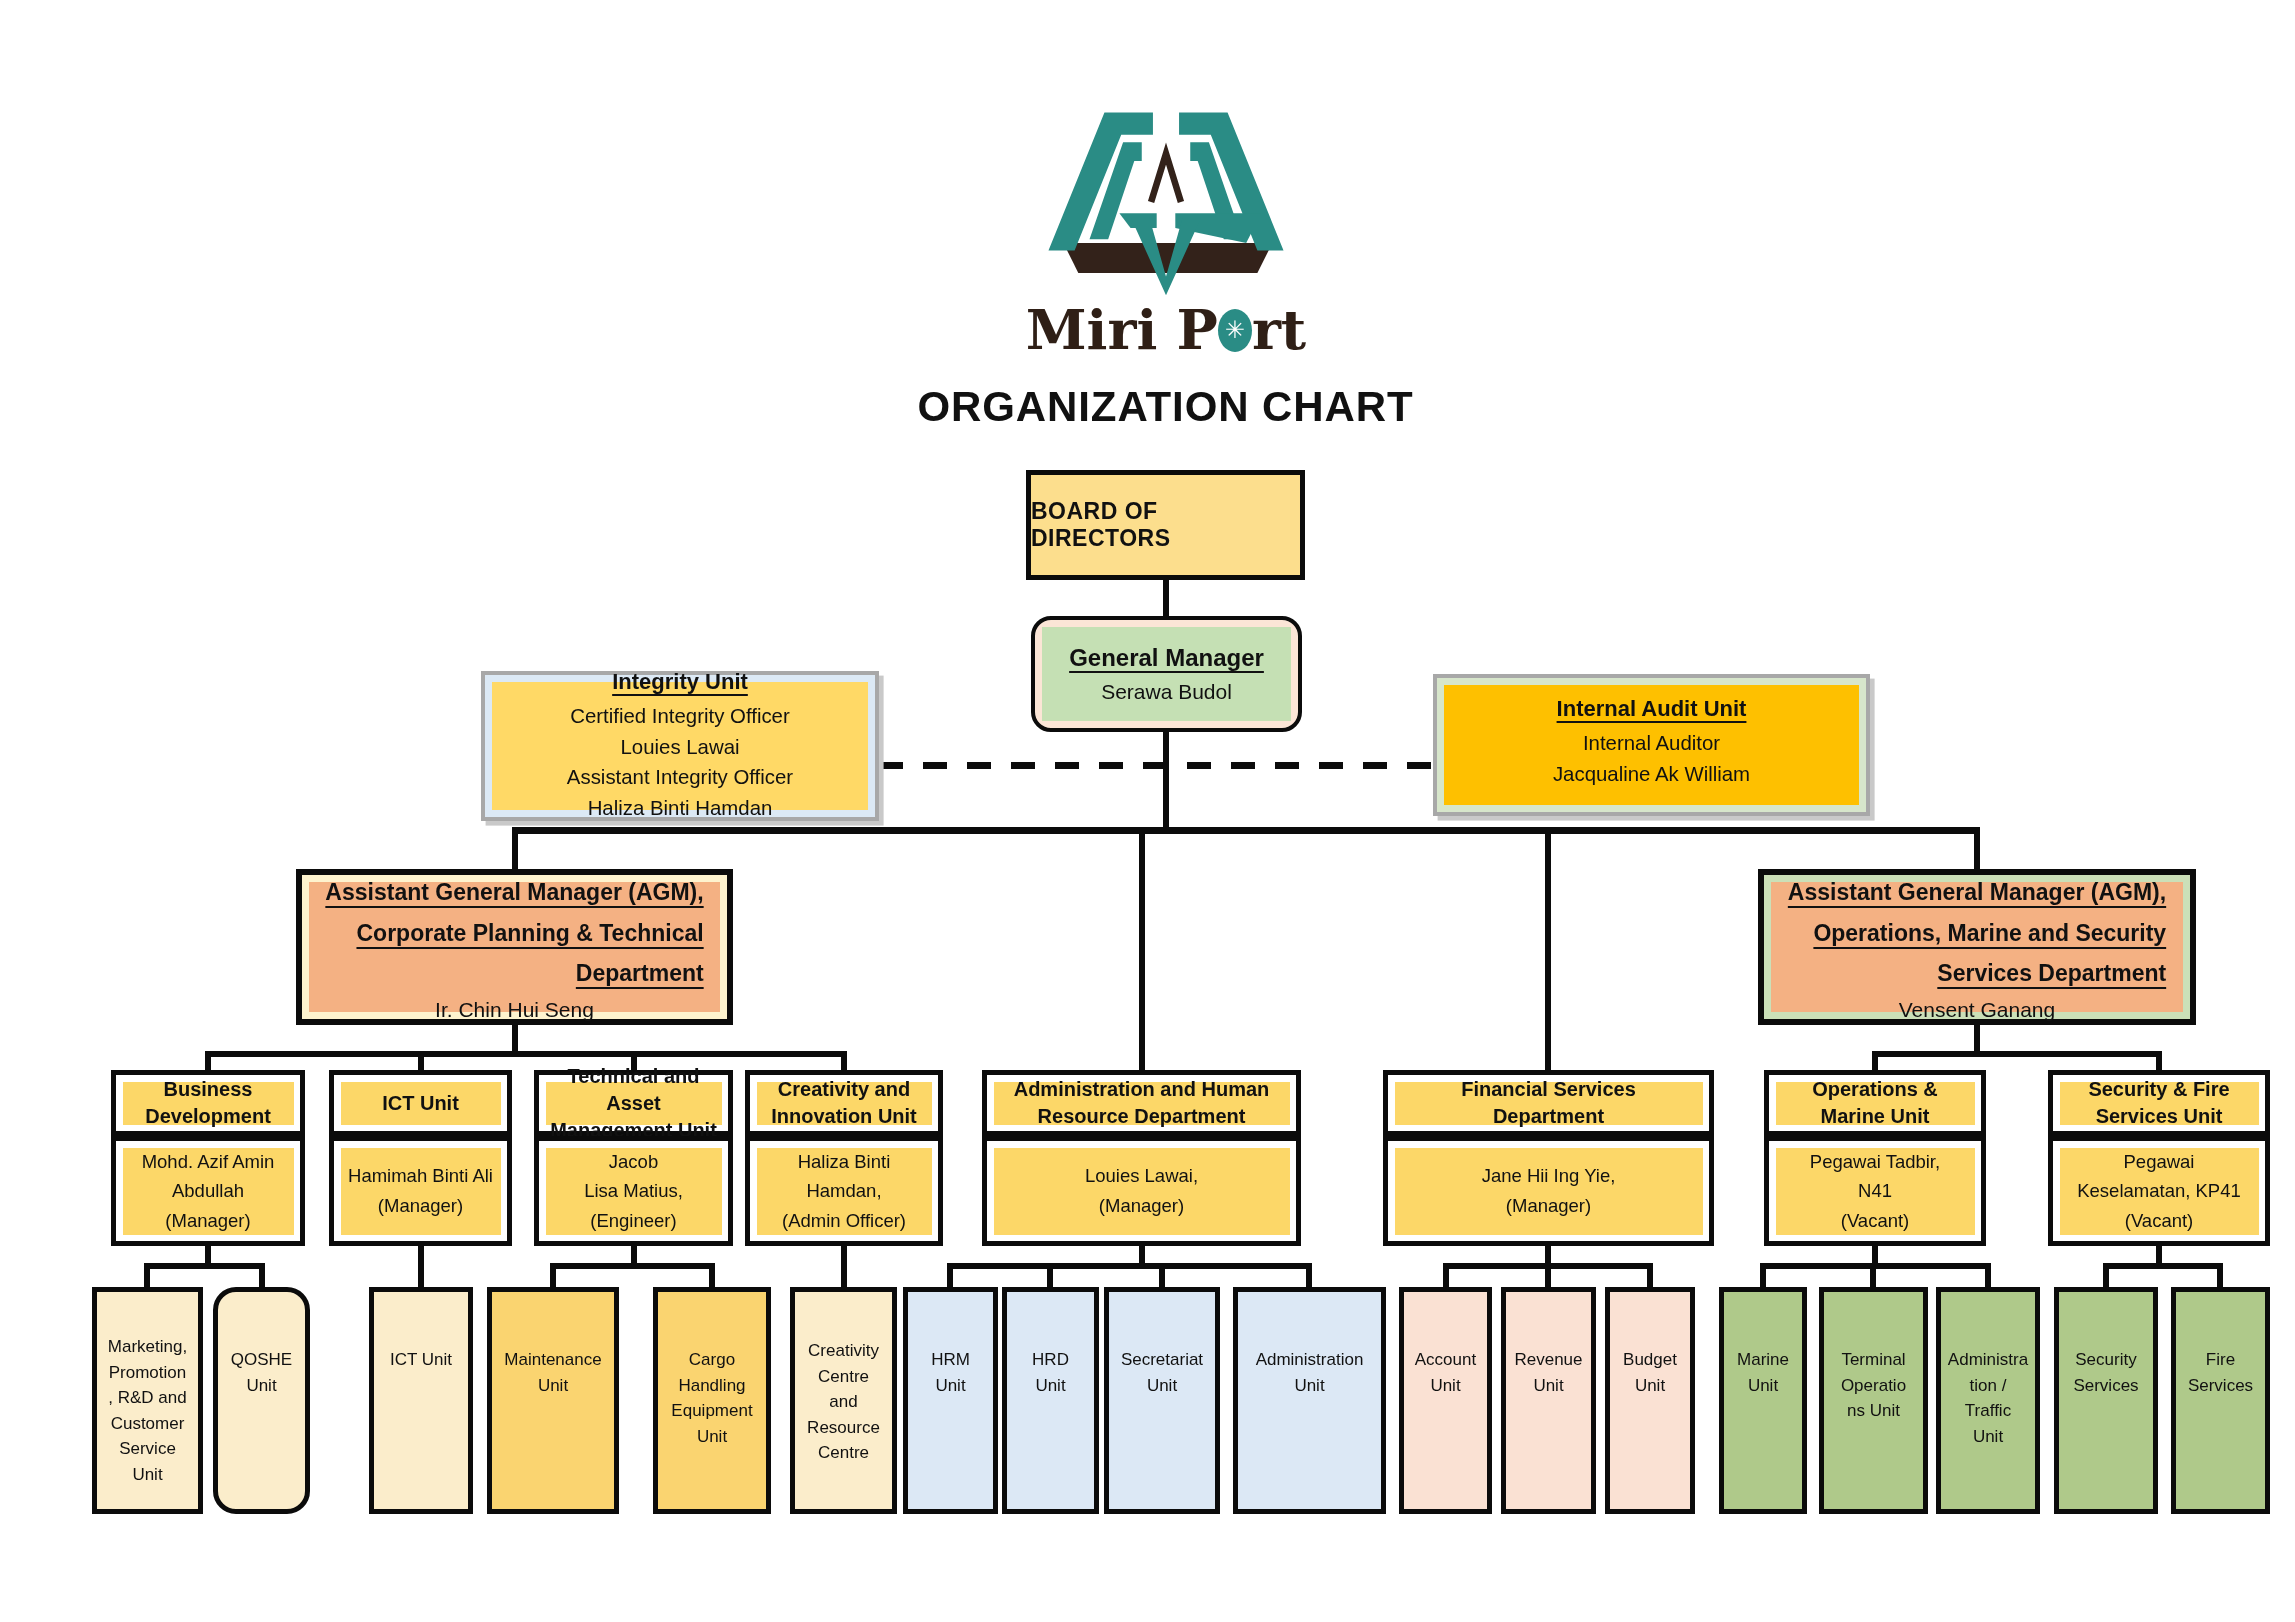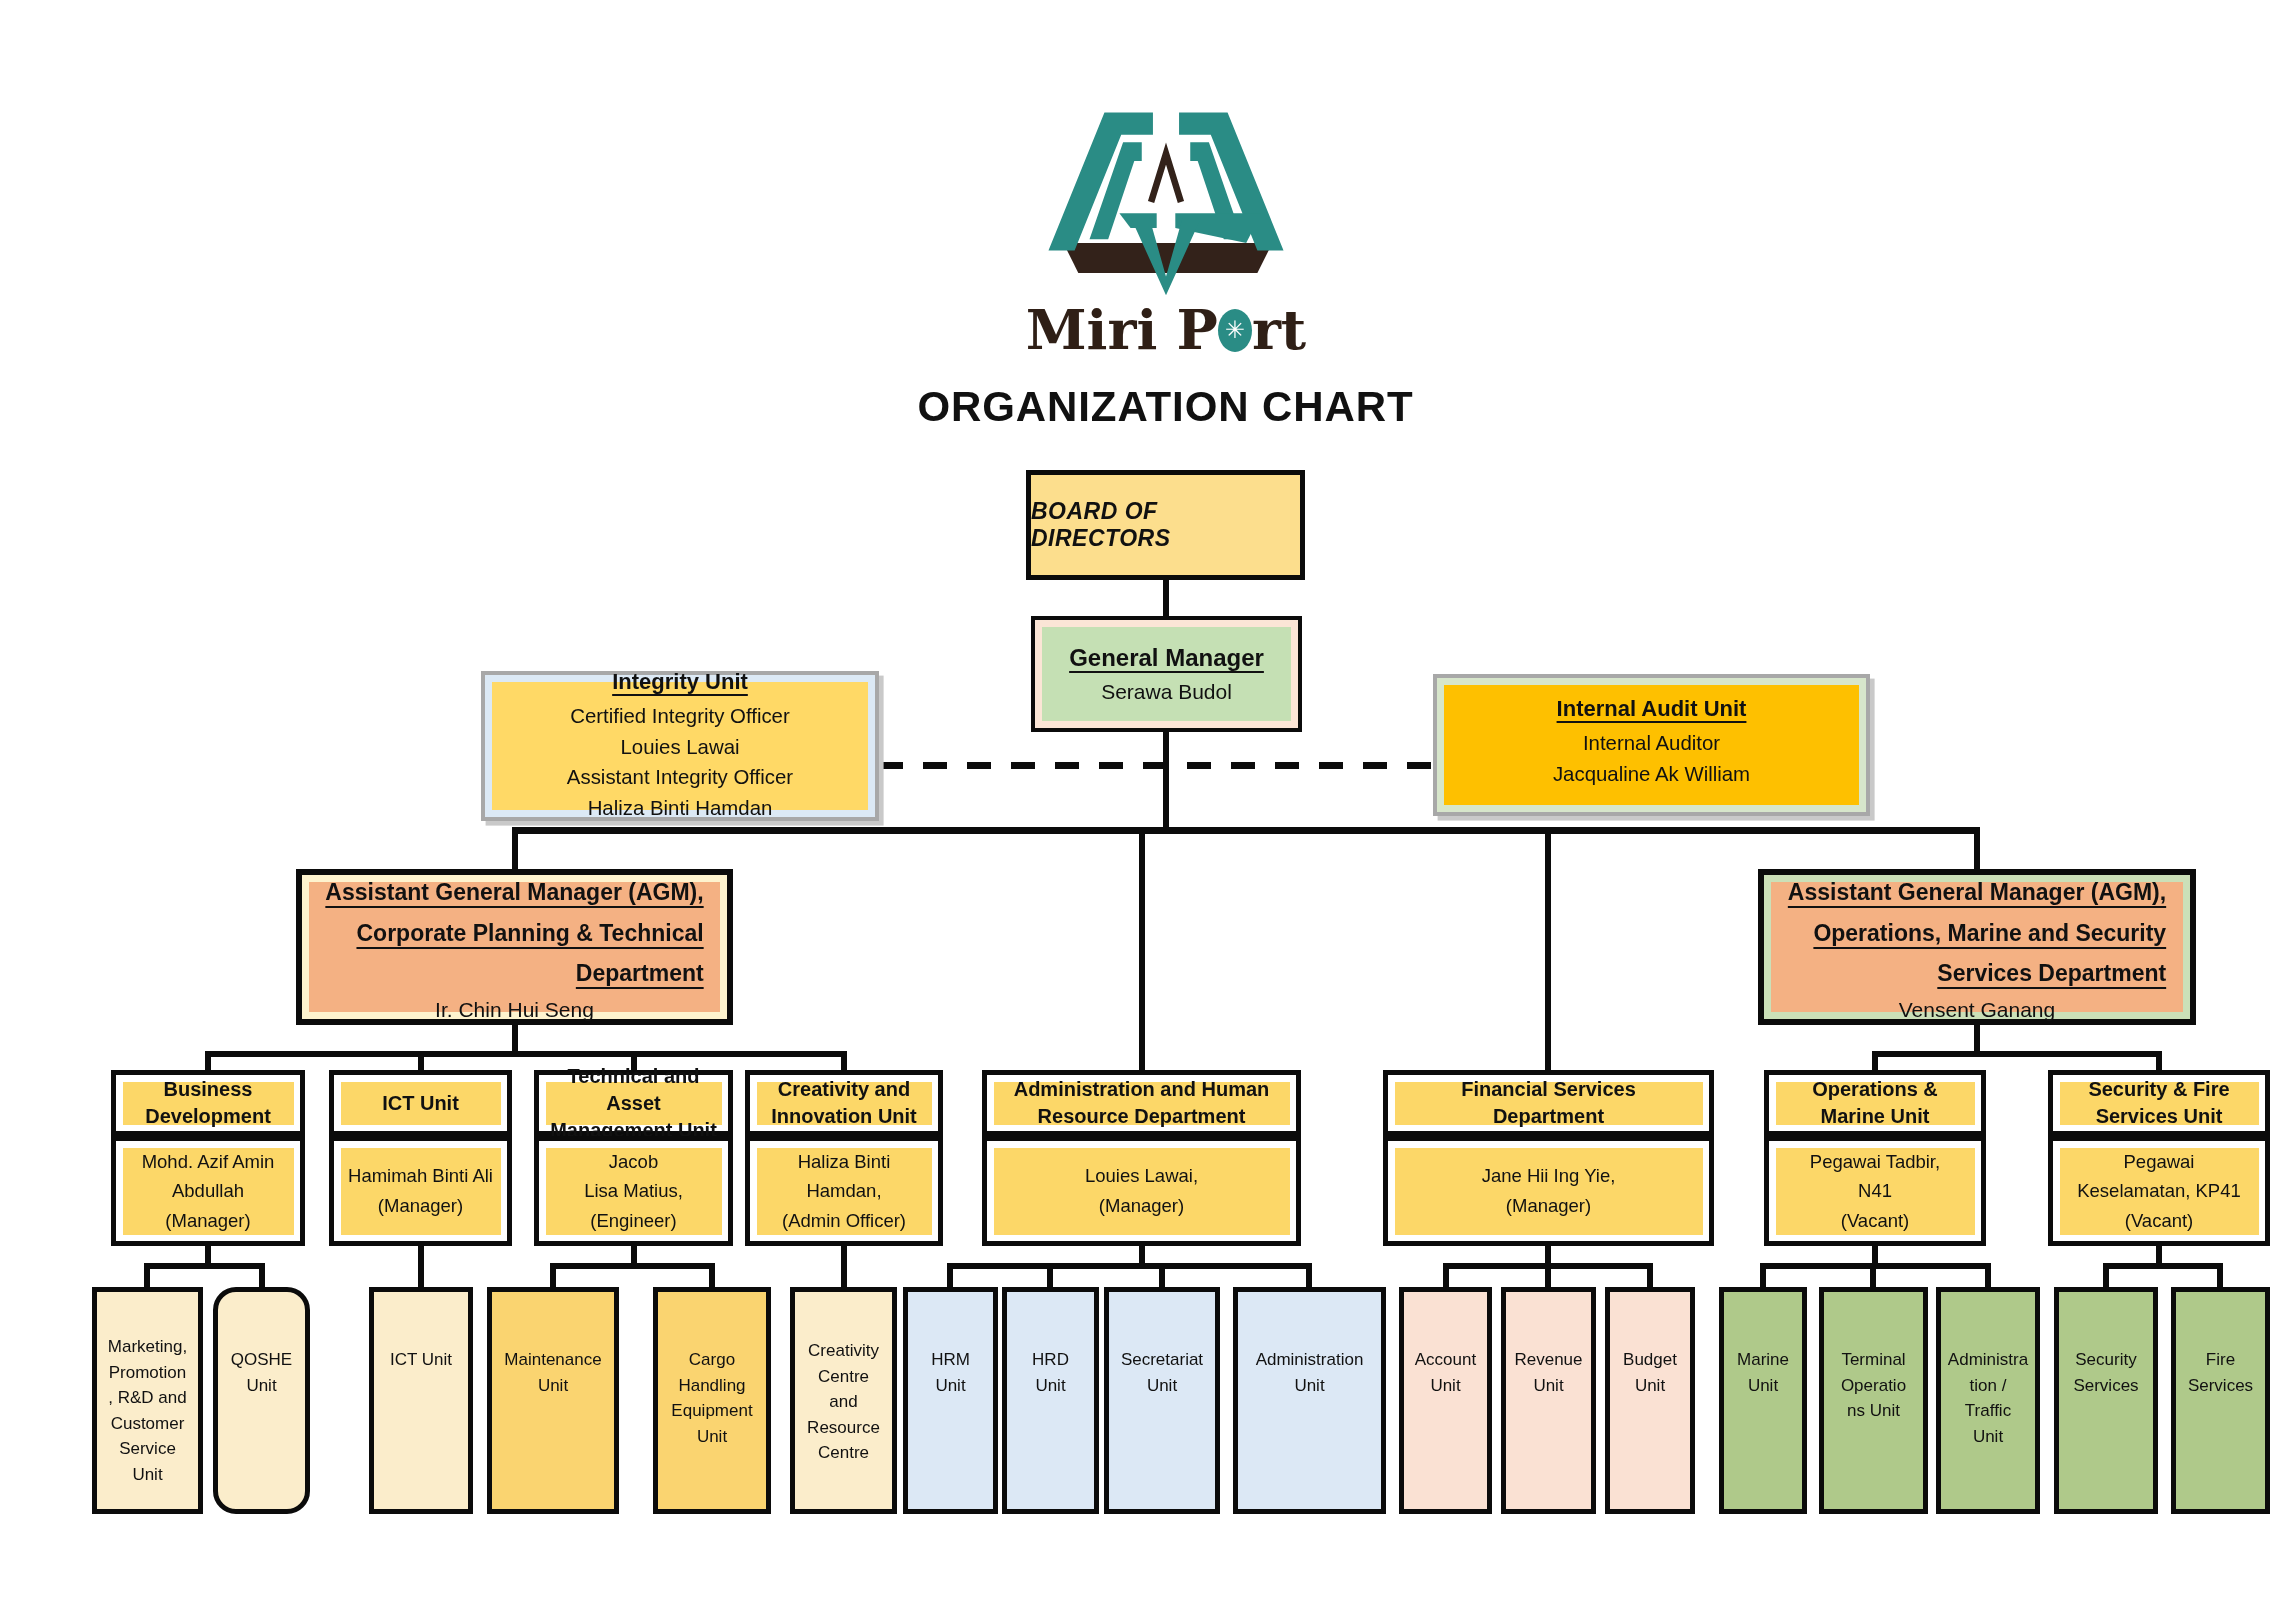--- a/index.html
+++ b/index.html
@@ -8,21 +8,21 @@
 
   .abs{position:absolute;box-sizing:border-box;}
   .pre{white-space:pre-line;}
 
   
   .cn{position:absolute;background:#0b0b0b;}
   .cn-dash{position:absolute;height:7.4px;
     background:repeating-linear-gradient(90deg,#0b0b0b 0 24px,transparent 24px 44px);}
 
   
-  .bod{border:5.6px solid #0b0b0b;background:#FCDE8D;display:flex;align-items:center;justify-content:flex-start;font-style:italic;}
+  .bod{border:5.6px solid #0b0b0b;background:#FCDE8D;display:flex;align-items:center;justify-content:flex-start;}
   .bod-label{font-size:23px;font-weight:bold;letter-spacing:0.5px;}
 
   .shell{border:4.6px solid #0b0b0b;}
   .shell-inner{position:absolute;inset:7.4px;display:flex;flex-direction:column;align-items:center;justify-content:center;text-align:center;}
 
   .gm-shell{background:#FBE5D6;}
   .gm-inner{background:#C5E0B4;}
   .gm-title{font-size:24px;font-weight:bold;text-decoration:underline;text-decoration-thickness:2.3px;text-underline-offset:4.6px;margin-bottom:8.3px;}
   .gm-name{font-size:21px;}
 
@@ -141,21 +141,21 @@
 
   <div class="cn" style="left:2156px;top:1245px;width:5.6px;height:19.4px;"></div>
   <div class="cn" style="left:2103px;top:1263px;width:120px;height:5.6px;"></div>
   <div class="cn" style="left:2103px;top:1263px;width:5.6px;height:24.5px;"></div>
   <div class="cn" style="left:2217px;top:1263px;width:5.6px;height:24.5px;"></div>
 
   <div class="abs bod" style="left:1026px;top:470px;width:279px;height:110px;">
     <div class="bod-label">BOARD OF DIRECTORS</div>
   </div>
 
-  <div class="abs shell gm-shell" style="left:1031px;top:616px;width:271px;height:116px;">
+  <div class="abs shell gm-shell" style="left:1031px;top:616px;width:271px;height:116px;border-radius:20px;">
     <div class="shell-inner gm-inner">
       <div class="gm-title">General Manager</div>
       <div class="gm-name">Serawa Budol</div>
     </div>
   </div>
 
   <div class="abs shell side-shell side-int" style="left:481px;top:671px;width:398px;height:150px;">
     <div class="shell-inner side-inner-int">
       <div class="side-title">Integrity Unit</div>
       <div class="side-lines pre">Certified Integrity Officer

